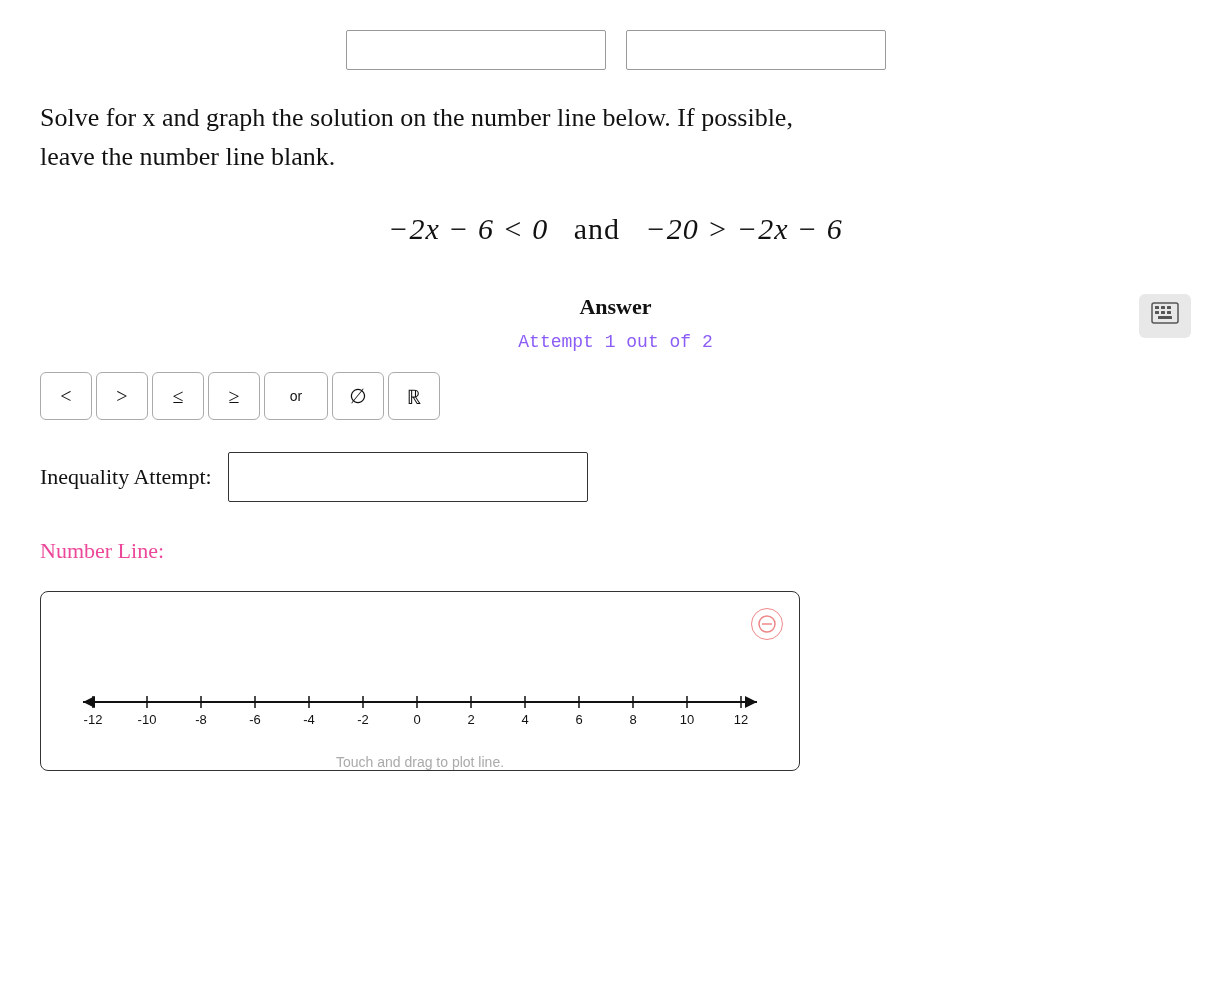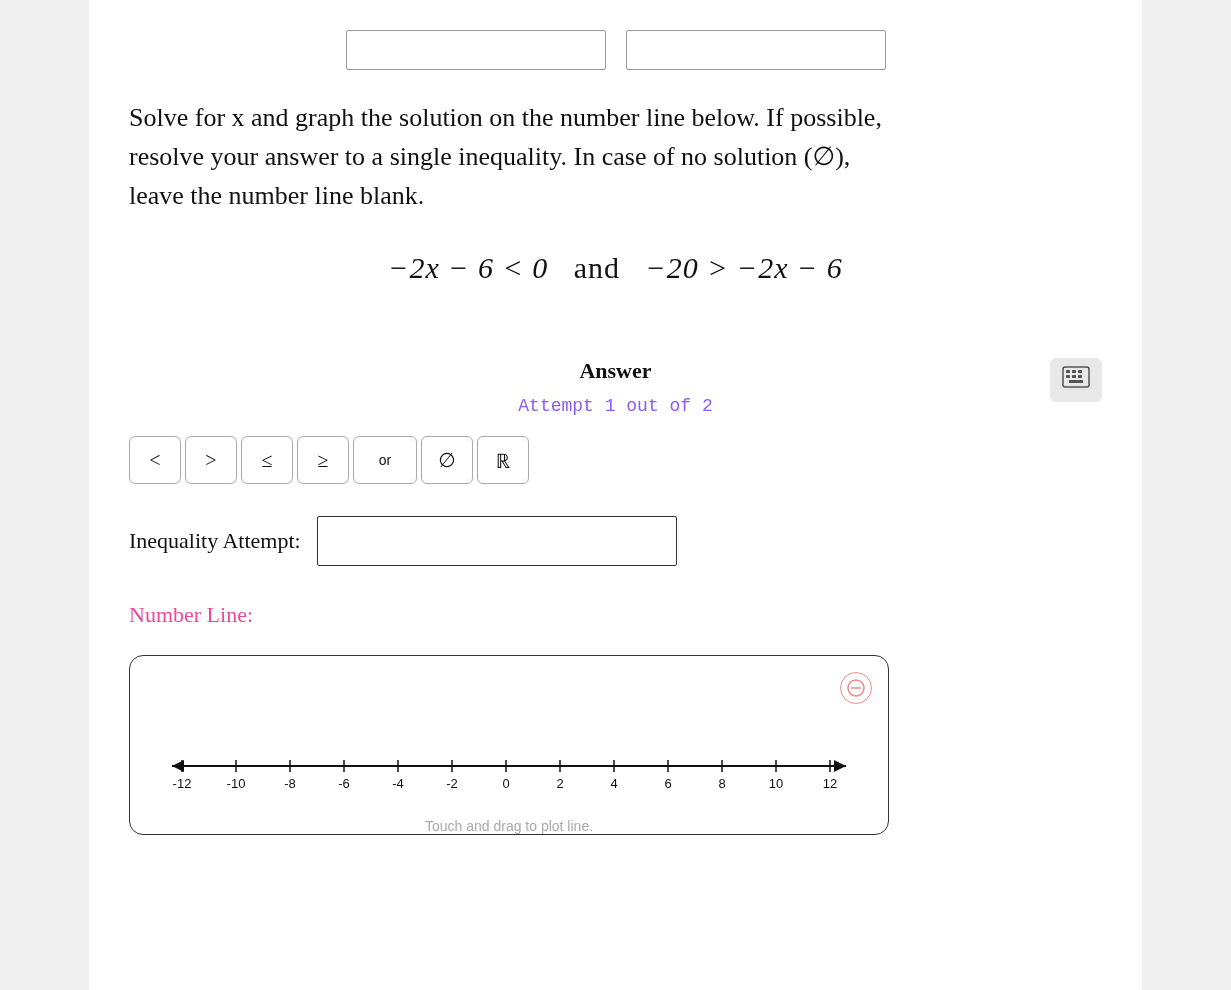--- a/index.html
+++ b/index.html
@@ -9,21 +9,21 @@
       font-family: Georgia, 'Times New Roman', serif;
       display: flex;
       justify-content: center;
       align-items: flex-start;
       min-height: 990px;
       padding: 0;
     }
 
     .page-container {
       background: #ffffff;
-      width: 1053px;
+      width: 1231px;
       min-height: 990px;
       padding: 30px 40px 40px 40px;
       position: relative;
     }
 
     
     .top-inputs {
       display: flex;
       justify-content: center;
       gap: 20px;
@@ -45,21 +45,21 @@
       color: #111;
       margin-bottom: 36px;
       font-family: Georgia, serif;
     }
 
     
     .math-expression {
       text-align: center;
       font-size: 30px;
       font-style: italic;
-      margin-bottom: 73px;
+      margin-bottom: 48px;
       color: #111;
       font-family: Georgia, serif;
       letter-spacing: 1px;
     }
 
     .math-expression .not-italic {
       font-style: normal;
     }
 
     
@@ -166,21 +166,21 @@
 
     .number-line-label {
       font-size: 22px;
       color: #ec4899;
       font-family: Georgia, serif;
       margin-bottom: 16px;
     }
 
     .number-line-container {
       border: 1.5px solid #333;
-      border-radius: 14px;
+      border-radius: 8px;
       width: 760px;
       height: 180px;
       position: relative;
       background: #fff;
       padding: 8px;
       overflow: hidden;
       margin-top: 27px;
     }
 
     
@@ -224,21 +224,20 @@
 
 <div class="page-container">
 
   <div class="top-inputs">
     <div class="top-input-box"></div>
     <div class="top-input-box"></div>
   </div>
 
   <div class="problem-text">
     <div>Solve for x and graph the solution on the number line below. If possible,</div>
-    <div>resolve your answer to a single inequality. In case of no solution (∅),</div>
     <div>leave the number line blank.</div>
   </div>
 
   <div class="math-expression">
     −2<em>x</em> − 6 &lt; 0 &nbsp;&nbsp;<span class="not-italic">and</span>&nbsp;&nbsp; −20 &gt; −2<em>x</em> − 6
   </div>
 
   <div class="answer-section">
     <div class="answer-header">
       <span class="answer-label">Answer</span>

